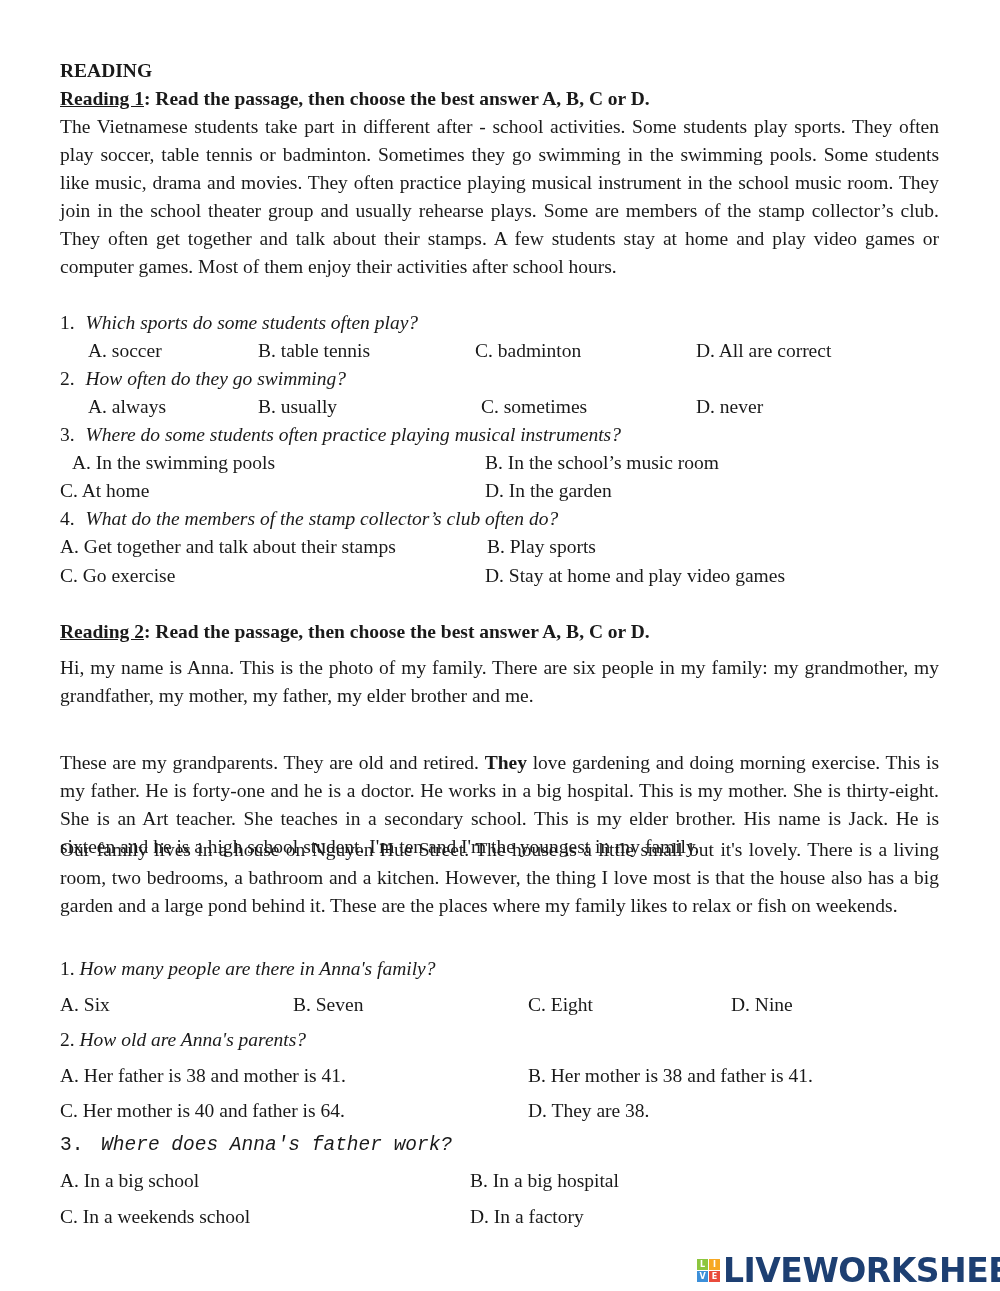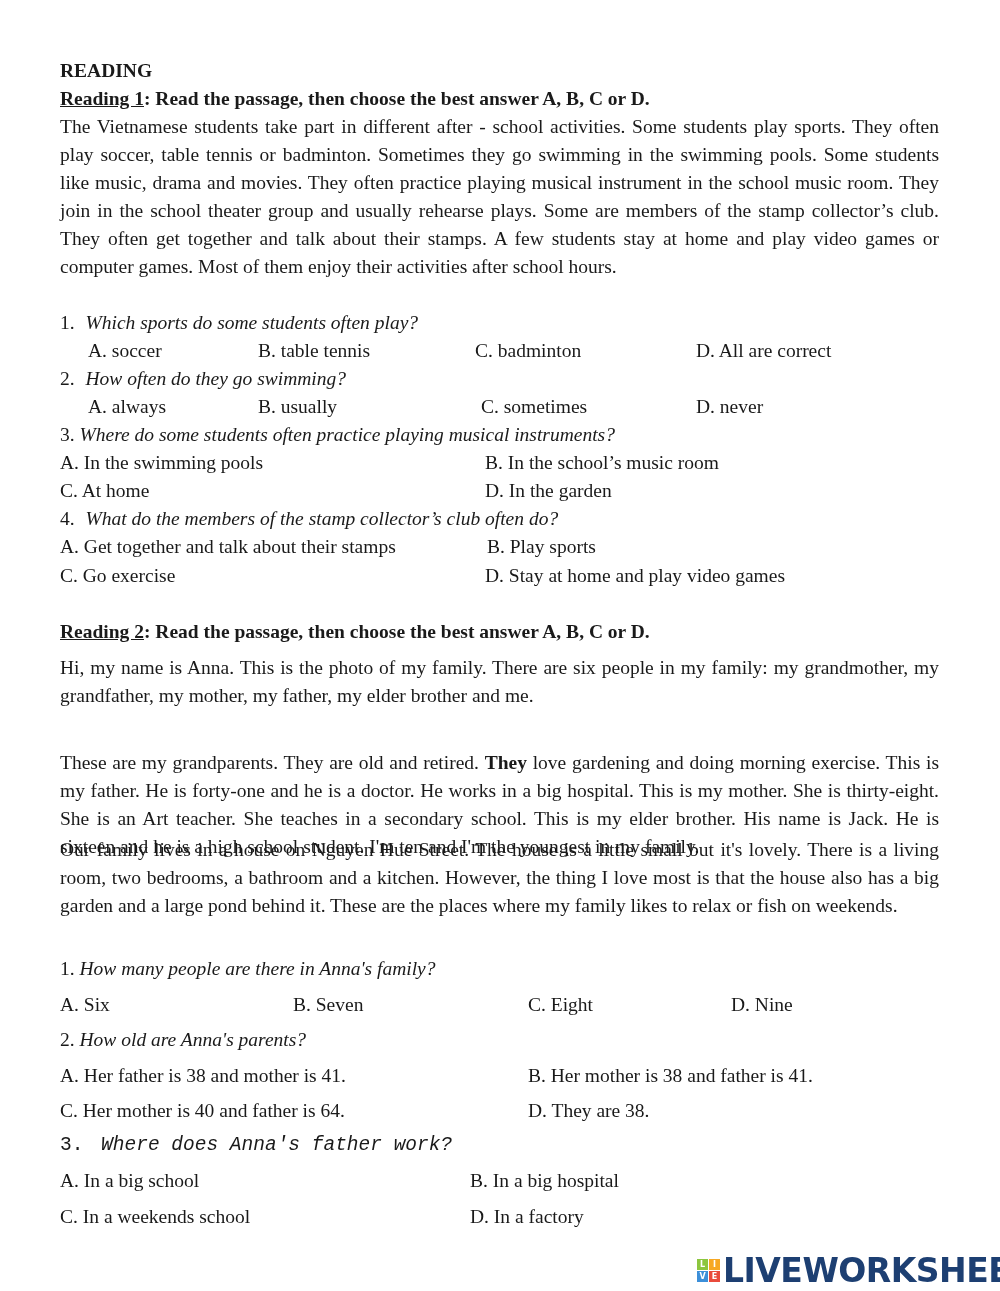--- a/index.html
+++ b/index.html
@@ -64,23 +64,23 @@
     <span>2.</span>
     <span class="ital" style="margin-left:6px;">How often do they go swimming?</span>
   </div>
   <div class="opt" style="top:336px; left:28px;">A. always</div>
   <div class="opt" style="top:336px; left:198px;">B. usually</div>
   <div class="opt" style="top:336px; left:421px;">C. sometimes</div>
   <div class="opt" style="top:336px; left:636px;">D. never</div>
 
   <div class="line" style="top:364px;">
     <span>3.</span>
-    <span class="ital" style="">Where do some students often practice playing musical instruments?</span>
+    <span class="ital" style="margin-left:6px;">Where do some students often practice playing musical instruments?</span>
   </div>
-  <div class="opt" style="top:392px; left:0;">A. In the swimming pools</div>
+  <div class="opt" style="top:392px; left:12px;">A. In the swimming pools</div>
   <div class="opt" style="top:392px; left:425px;">B. In the school’s music room</div>
   <div class="opt" style="top:420px; left:0;">C. At home</div>
   <div class="opt" style="top:420px; left:425px;">D. In the garden</div>
 
   <div class="line" style="top:448px;">
     <span>4.</span>
     <span class="ital" style="margin-left:6px;">What do the members of the stamp collector’s club often do?</span>
   </div>
   <div class="opt" style="top:476px; left:0;">A. Get together and talk about their stamps</div>
   <div class="opt" style="top:476px; left:427px;">B. Play sports</div>

